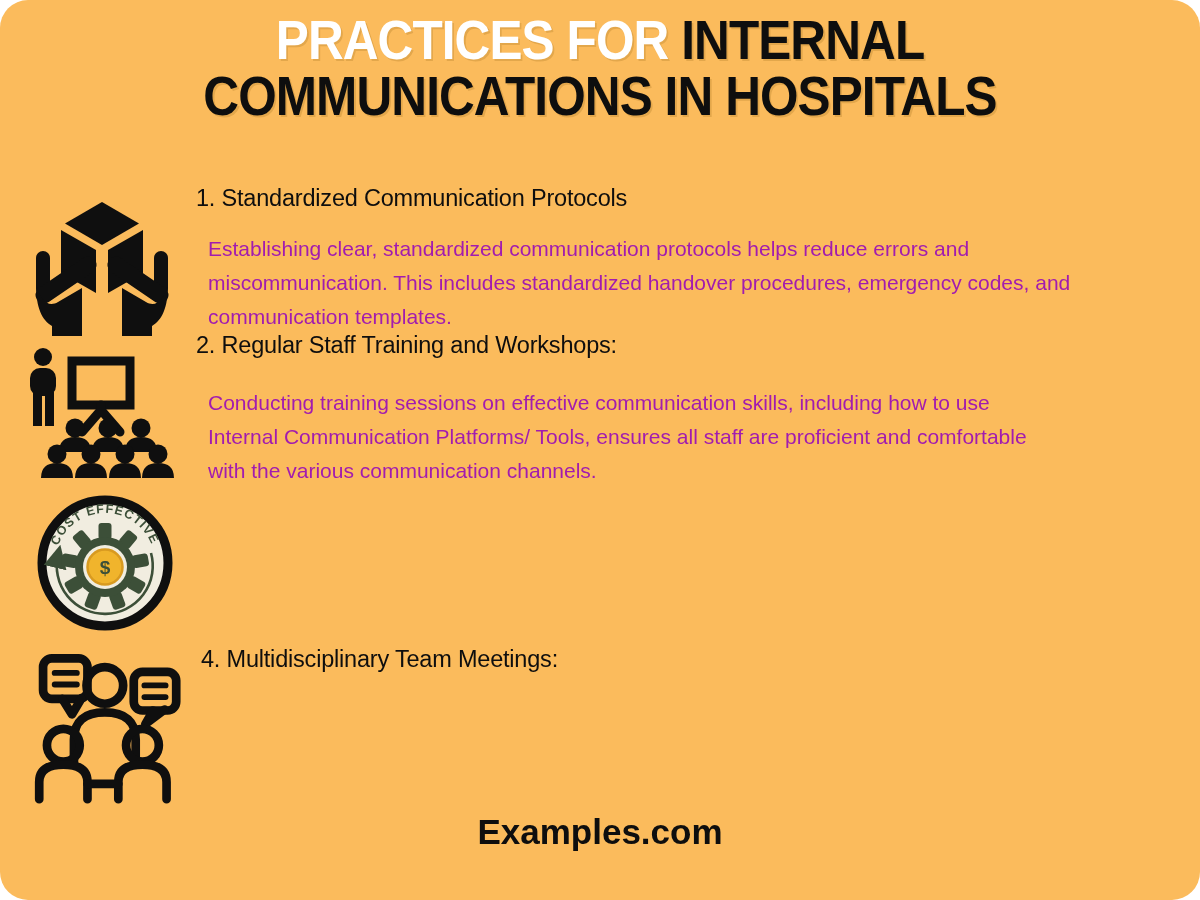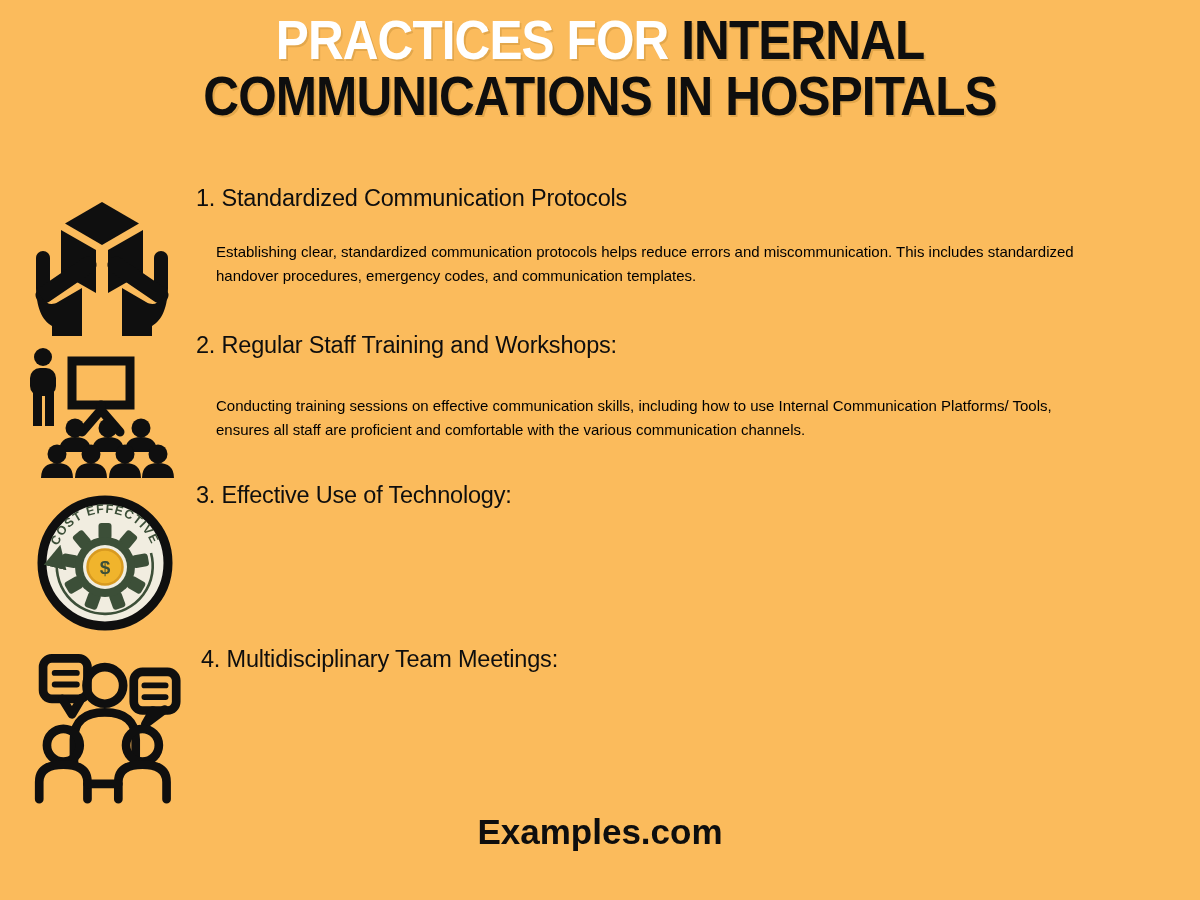--- a/index.html
+++ b/index.html
@@ -3,42 +3,43 @@
 <meta charset="utf-8">
 <style>
   html,body{margin:0;padding:0;}
   .canvas{
     position:relative;
     width:1200px;height:900px;
     background:#FBBB5C;
     overflow:hidden;
     font-family:"Liberation Sans", sans-serif;
     color:#131313;
+    border-radius:28px;
   }
   
   .title{
     position:absolute;top:12px;left:140px;width:920px;
     margin:0;text-align:center;
     font-size:55px;line-height:1.02;font-weight:800;
     letter-spacing:-1px;text-transform:uppercase;
     transform:scaleX(0.9);transform-origin:center top;
     text-shadow:2px 2px 0 rgba(120,75,0,0.18);
   }
   .t-white{color:#FFFFFF;}
   .t-black{color:#0E0E0E;}
 
   
   .sec-heading{
     position:absolute;left:196px;margin:0;
     font-size:23.5px;font-weight:400;color:#0E0E0E;
     letter-spacing:-0.2px;
   }
   .sec-body{
-    position:absolute;left:200px;margin:16px;
-    font-size:15px;line-height:1.63;color:#000000;
+    position:absolute;left:200px;margin:8px;
+    font-size:21px;line-height:1.63;color:#a21caf;
   }
   .h1{top:185px;} .b1{top:224px;width:910px;}
   .h2{top:332px;} .b2{top:378px;width:850px;}
   .h3{top:482px;} .b3{top:528px;width:840px;}
   .h4{top:646px;left:201px;} .b4{top:706px;width:830px;}
 
   
   .icon{position:absolute;}
   .icon svg{display:block;width:100%;height:100%;}
   .icon1{left:18px;top:196px;width:168px;height:140px;}
@@ -139,21 +140,20 @@
             <rect x="-6.5" y="-44" width="13" height="16" rx="3" transform="rotate(320)"></rect>
           </g>
           <circle r="30"></circle>
         </g>
         <circle r="22" fill="#F1EDE0"></circle>
         <circle r="17.5" fill="#F0B42C" stroke="#D89A20" stroke-width="2.5"></circle>
         <text y="6.5" text-anchor="middle" font-family="Liberation Sans, sans-serif" font-size="19" font-weight="bold" fill="#3C4F38">$</text>
       </g>
     </svg>
   </div>
-  <h2 class="sec-heading h3">3. Effective Use of Technology:</h2>
 
   <div class="icon icon4">
     <svg viewBox="0 0 170 162" xmlns="http://www.w3.org/2000/svg">
       <g fill="none" stroke="#0F0F0F" stroke-width="9" stroke-linecap="round" stroke-linejoin="round">
 
         <rect x="26" y="12" width="46" height="42" rx="9"></rect>
         <path d="M46 54 L56 70 L66 53"></path>
         <path d="M38 27 H61 M38 39 H61" stroke-width="6"></path>
 
         <rect x="120" y="26" width="44" height="40" rx="9"></rect>

